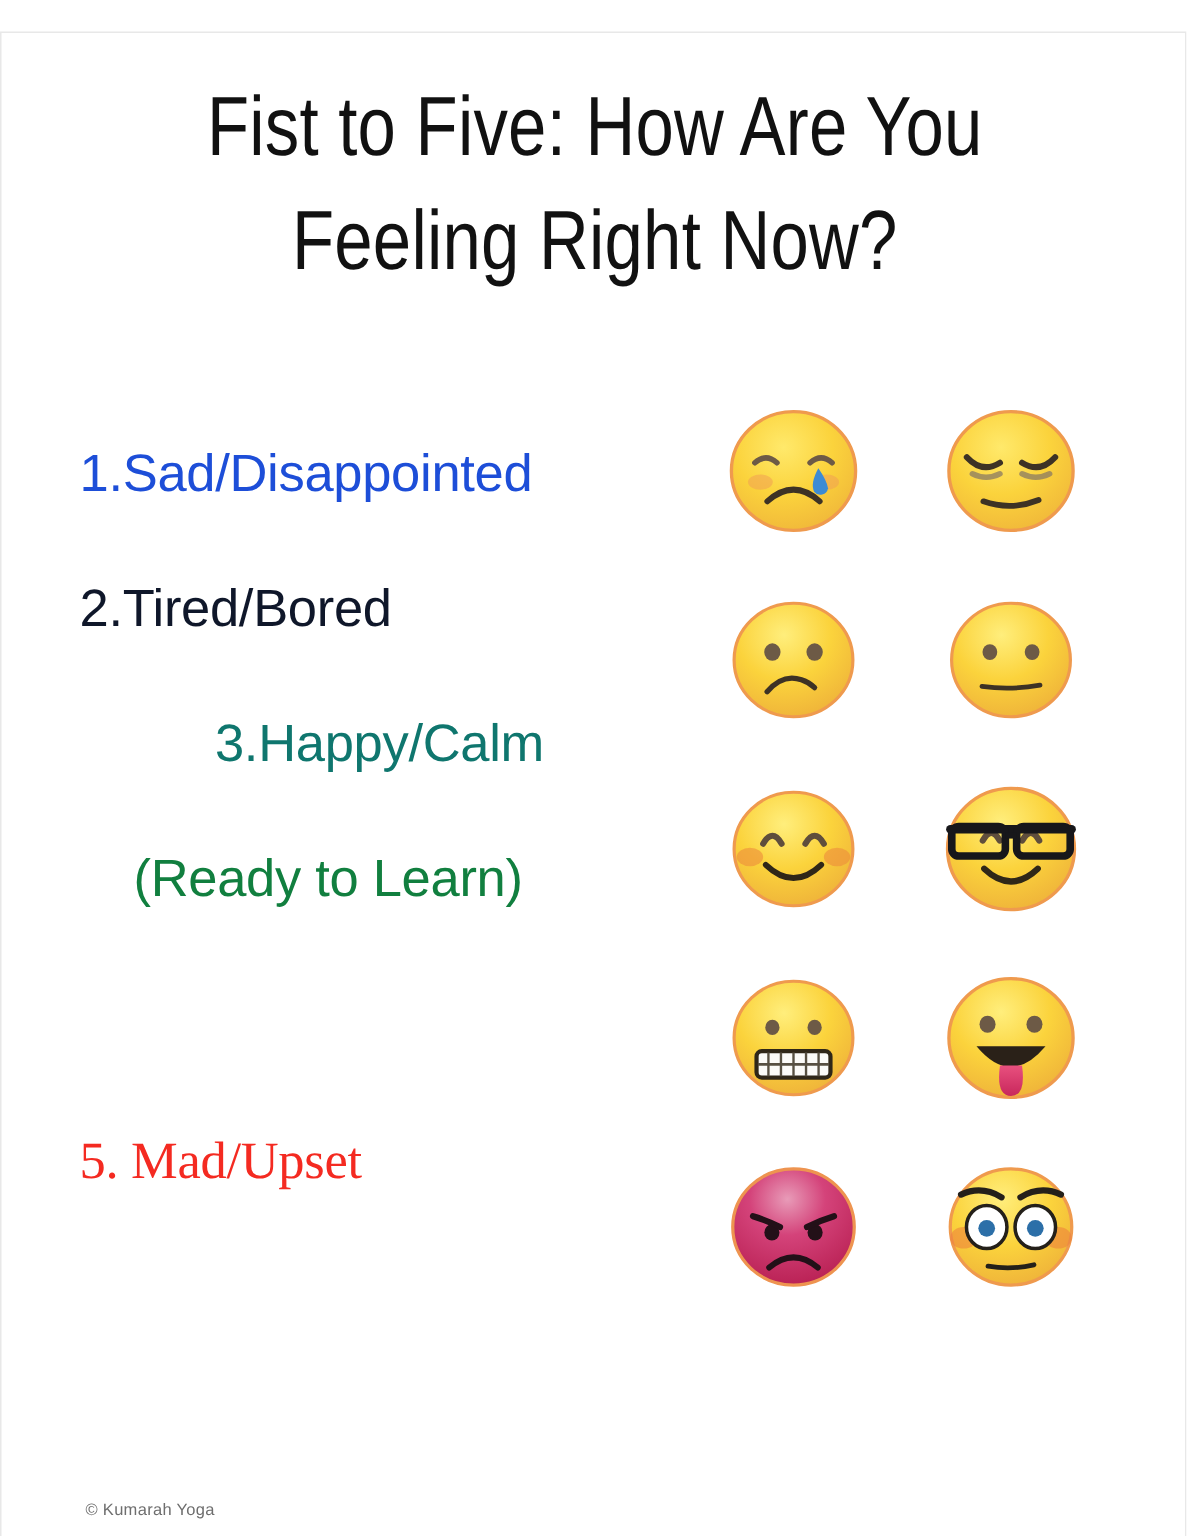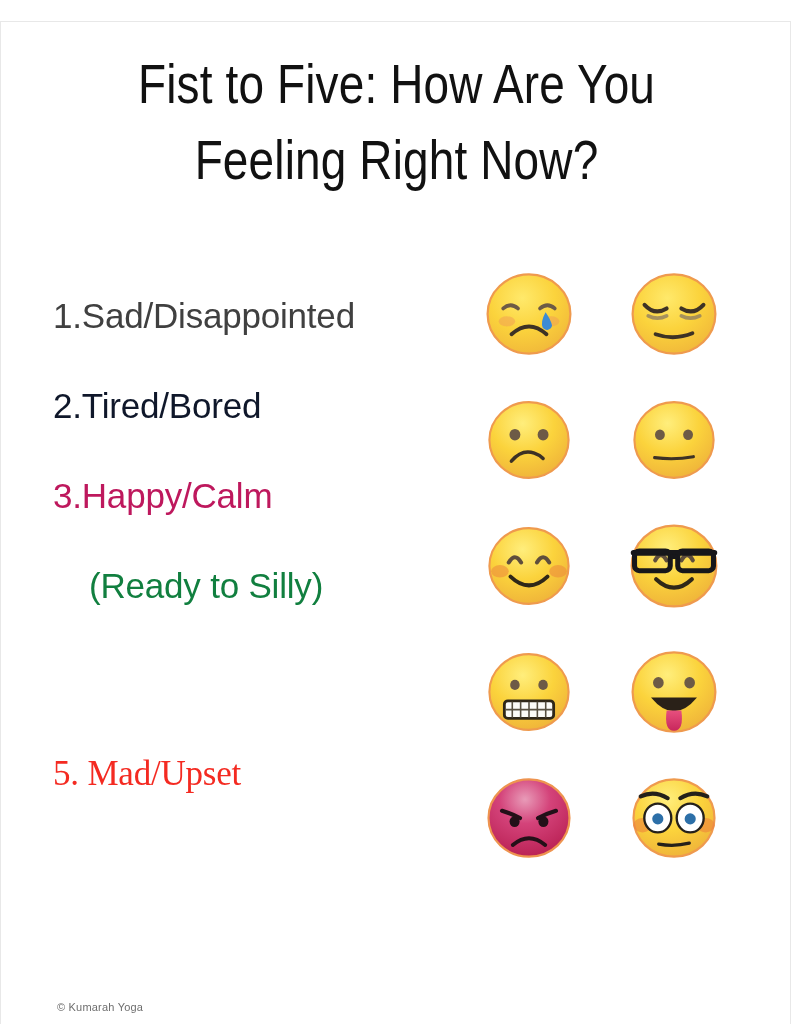--- a/index.html
+++ b/index.html
@@ -133,33 +133,33 @@
 
   <div id="title-block">
     <div class="title-line" style="color: rgb(17, 17, 17);">Fist to Five: How Are You</div>
     <div class="title-line" style="color: rgb(17, 17, 17);">Feeling Right Now?</div>
   </div>
 
   <div id="body-area">
 
     <div id="scale-list">
 
-      <div class="scale-row row-1" style="color: #404040;">
+      <div class="scale-row row-1" style="color: #1d4ed8;">
         <span class="num">1.</span><span>Sad/Disappointed</span>
       </div>
 
       <div class="scale-row row-2" style="color: #0f172a;">
         <span class="num">2.</span><span>Tired/Bored</span>
       </div>
 
-      <div class="scale-row row-3" style="color: #be185d;">
+      <div class="scale-row row-3" style="color: #0f766e; text-align: center;">
         <span class="num">3.</span><span>Happy/Calm</span>
       </div>
 
-      <div class="scale-row row-3b indent" style="color: rgb(17, 127, 63);">(Ready to Silly)</div>
+      <div class="scale-row row-3b indent" style="color: rgb(17, 127, 63);">(Ready to Learn)</div>
 
 
       <div class="scale-row row-5" style="color: rgb(244, 42, 33);">
         <span class="num">5. </span><span>Mad/Upset</span>
       </div>
 
 
     </div>
 
     <div id="emoji-grid">

